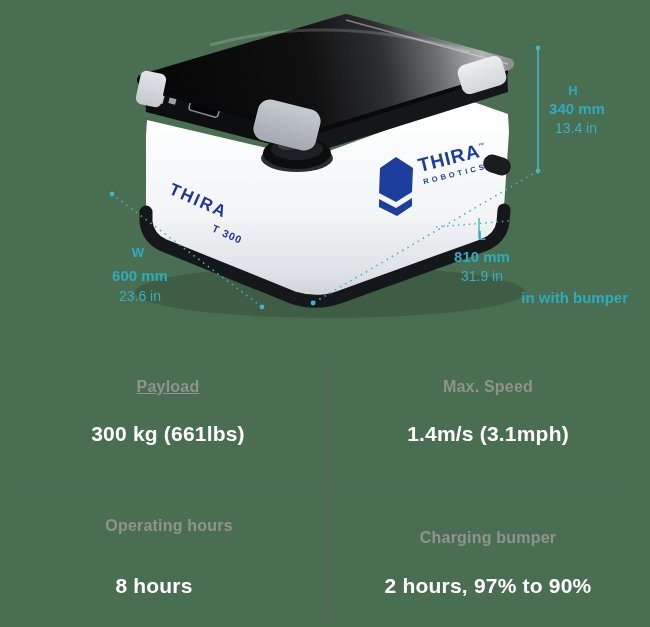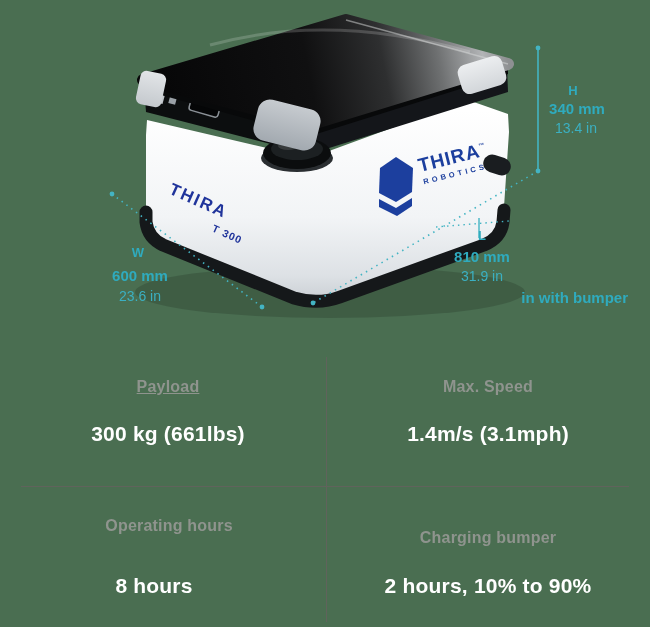--- a/index.html
+++ b/index.html
@@ -161,16 +161,16 @@
     <div class="cell spec-label" style="left:168px;top:387px;text-decoration:underline;">Payload</div>
     <div class="cell spec-value" style="left:168px;top:434px;">300 kg (661lbs)</div>
 
     <div class="cell spec-label" style="left:488px;top:387px;text-align:center;">Max. Speed</div>
     <div class="cell spec-value" style="left:488px;top:434px;">1.4m/s (3.1mph)</div>
 
     <div class="cell spec-label" style="left:169px;top:526px;">Operating hours</div>
     <div class="cell spec-value" style="left:154px;top:586px;">8 hours</div>
 
     <div class="cell spec-label" style="left:488px;top:538px;">Charging bumper</div>
-    <div class="cell spec-value" style="left:488px;top:586px;">2 hours, 10% to 90%</div>
+    <div class="cell spec-value" style="left:488px;top:586px;">2 hours, 97% to 90%</div>
   </div>
 
 </div>
 
 </body></html>

